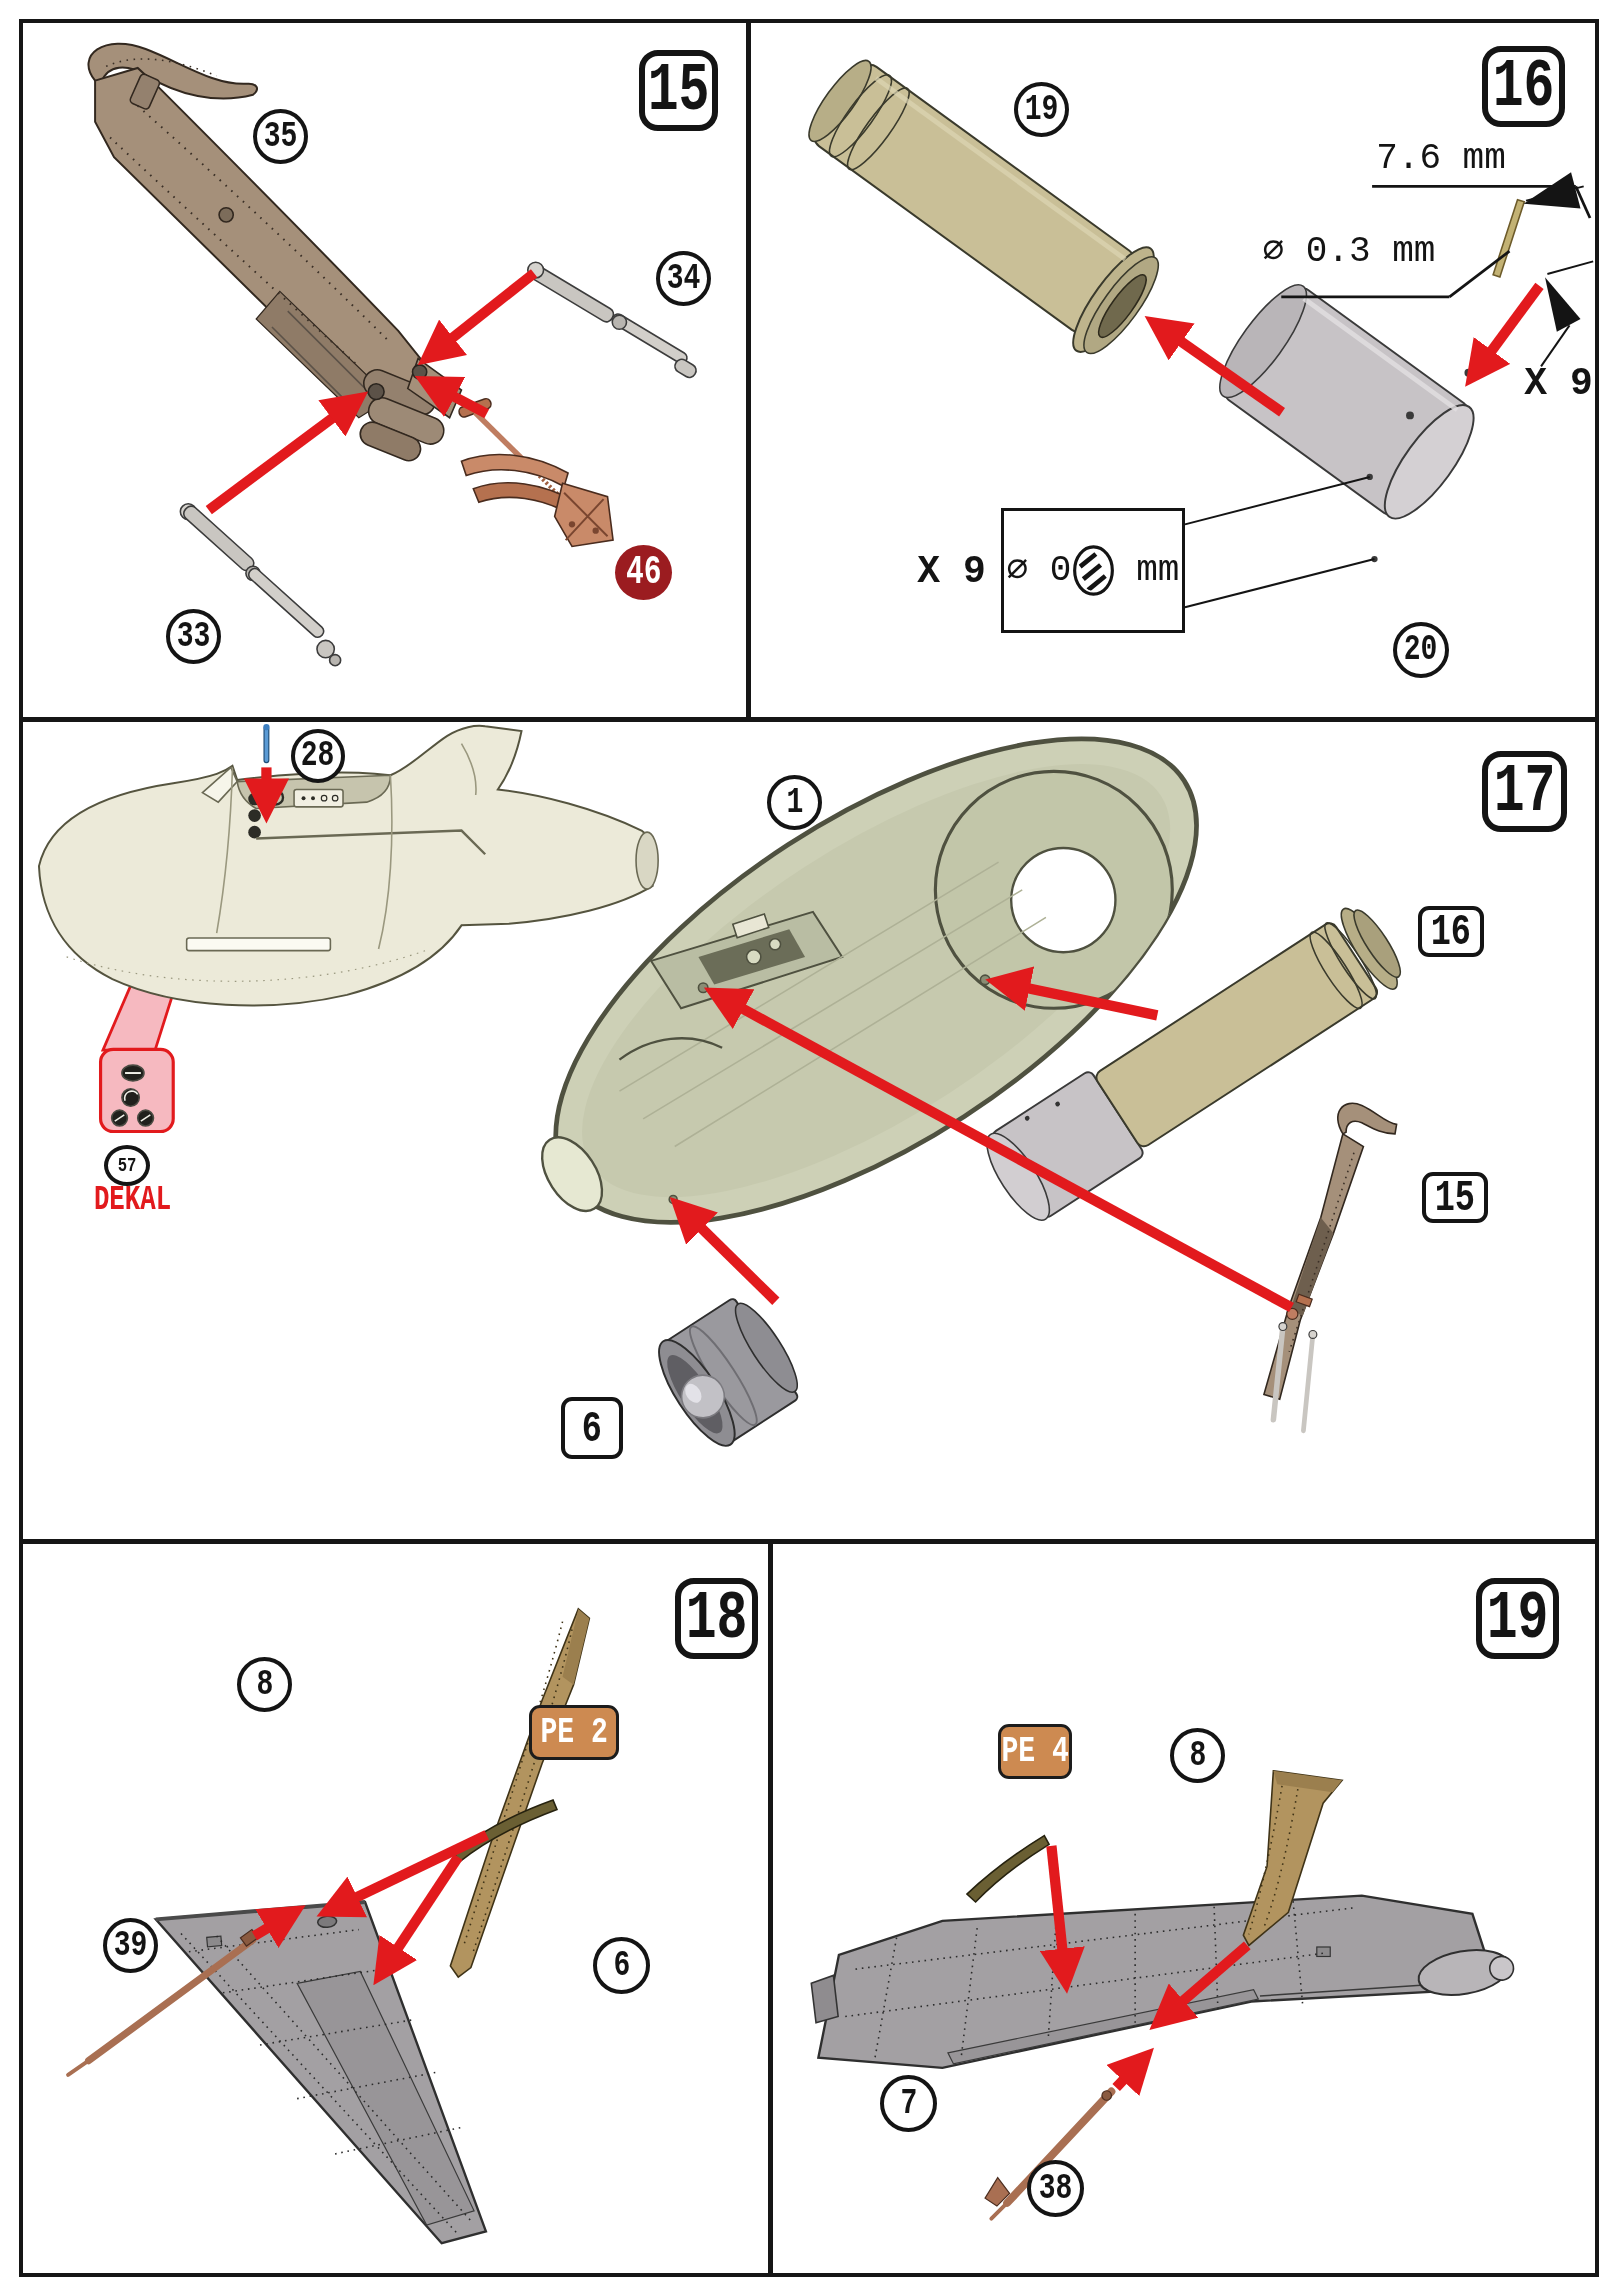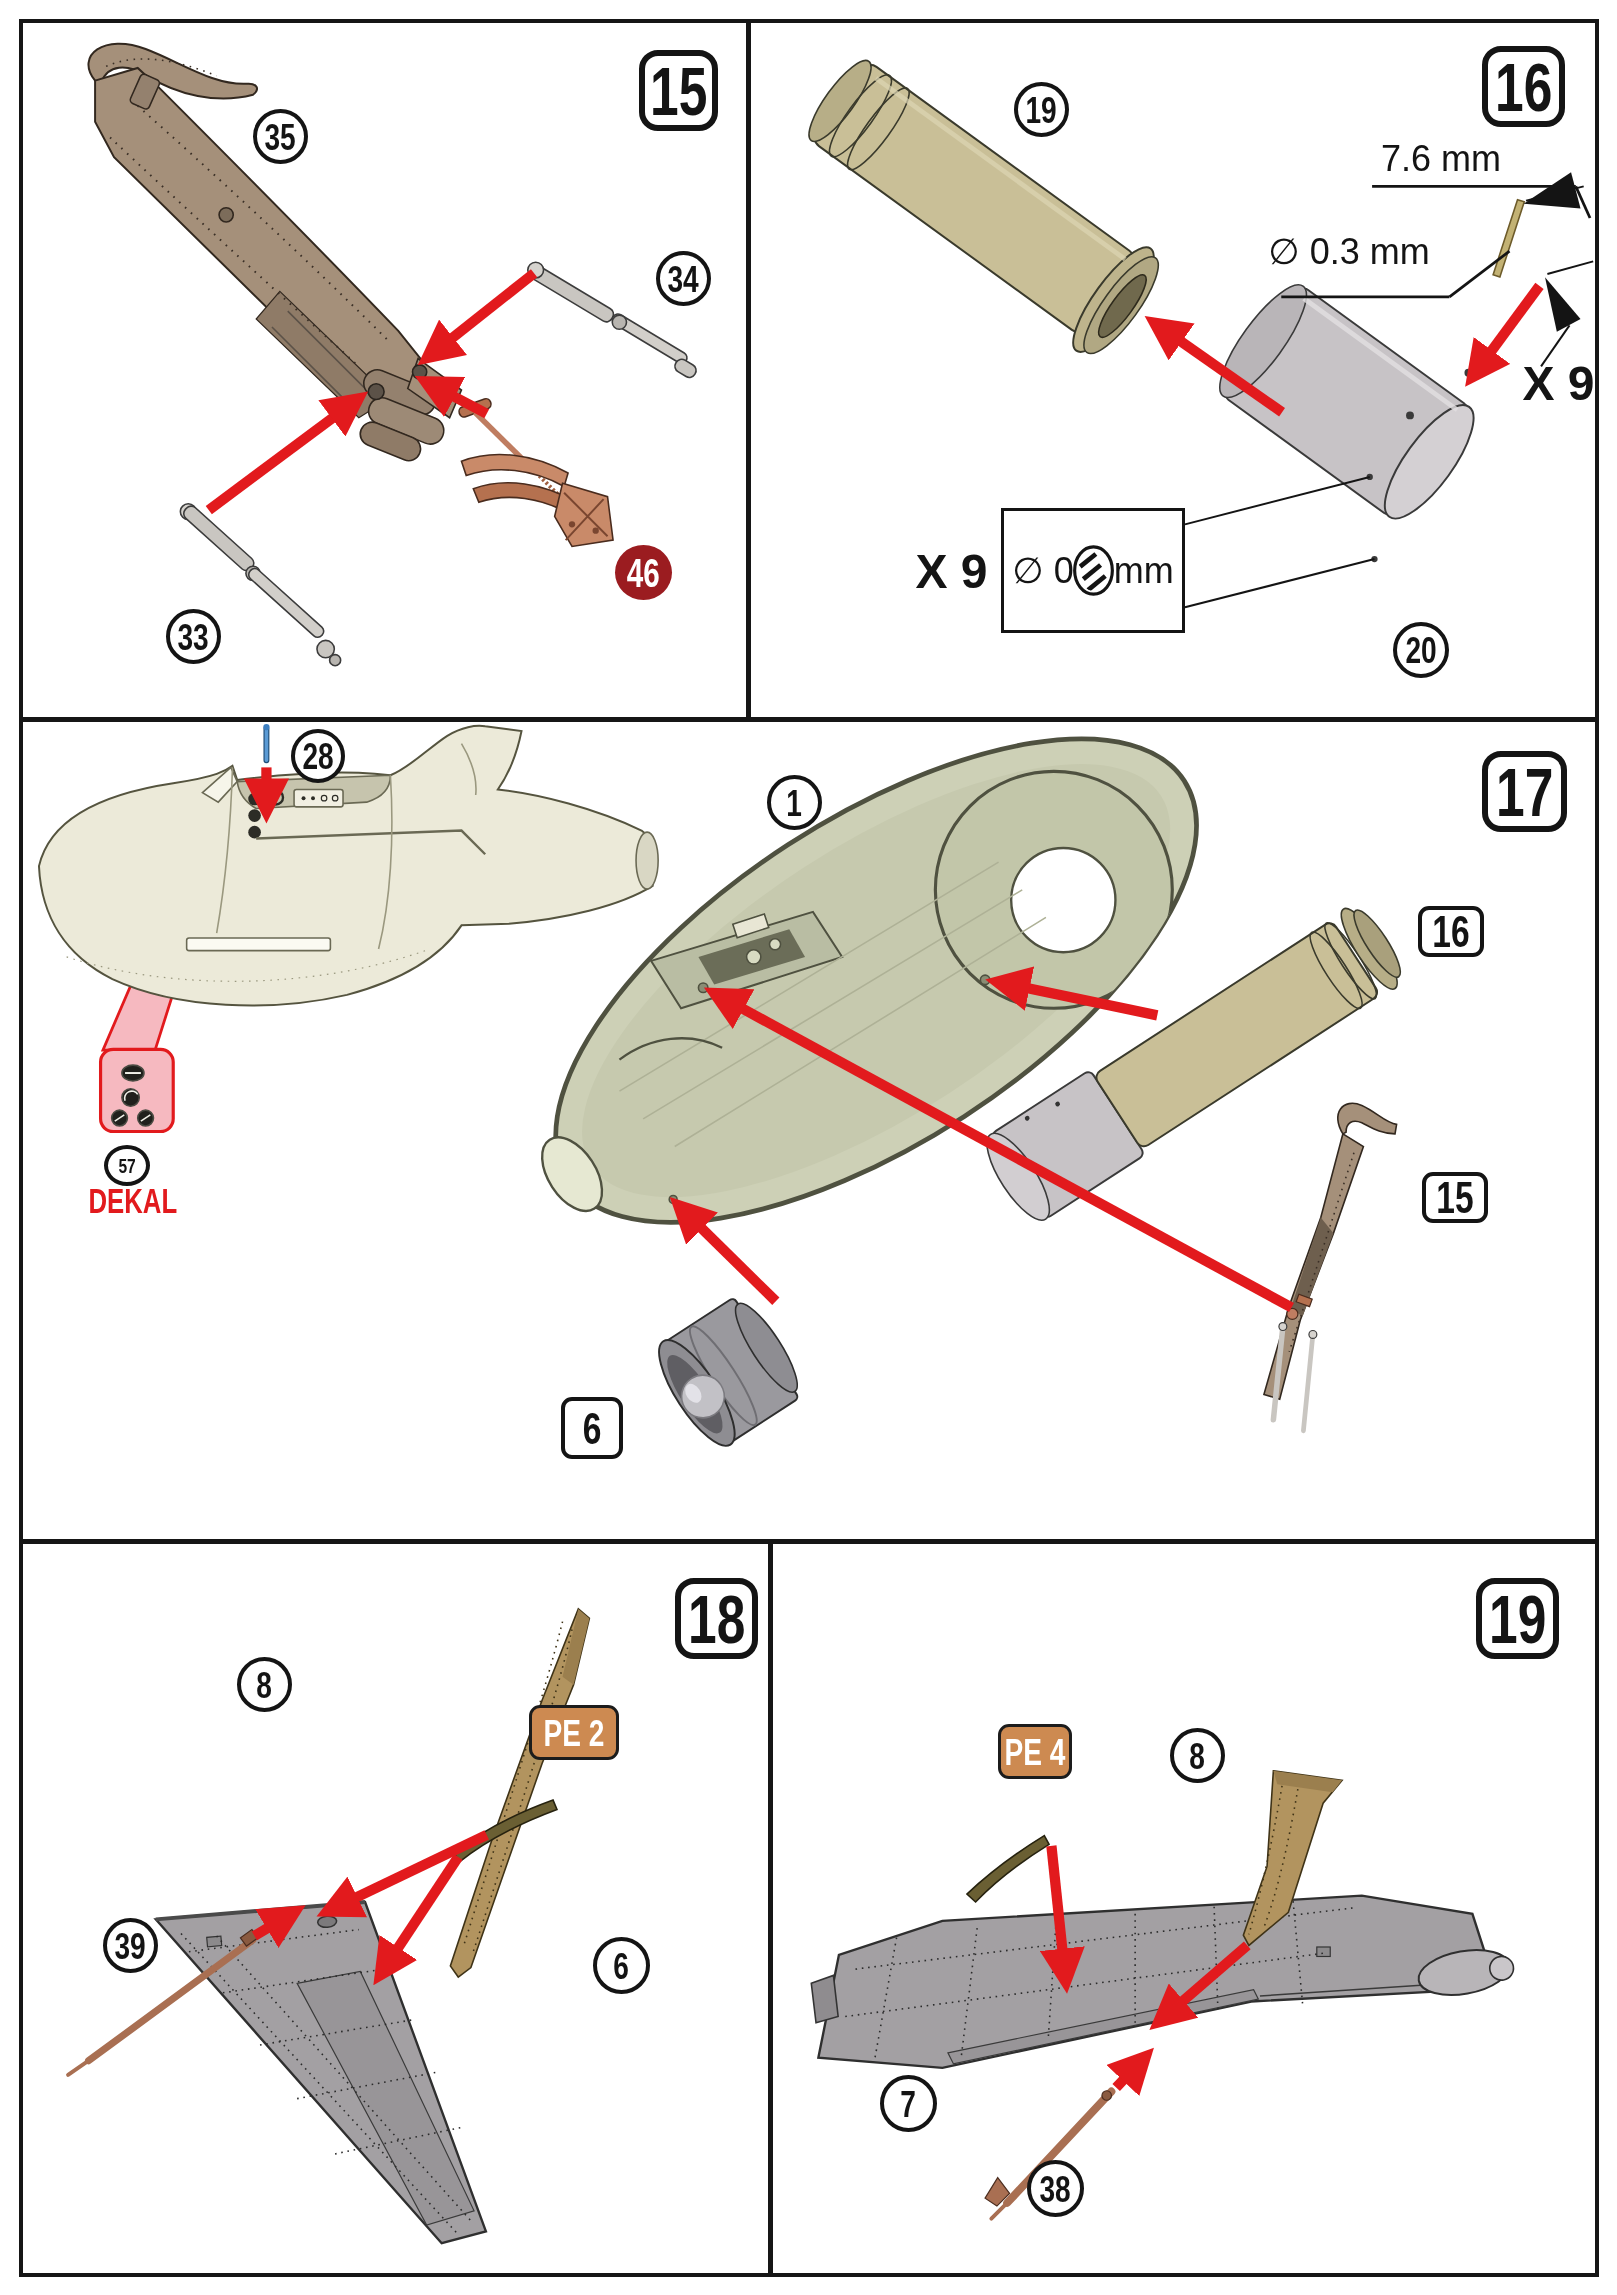--- a/index.html
+++ b/index.html
@@ -1,36 +1,36 @@
 <!DOCTYPE html>
 <html style="font-size:12.6px"><head>
 <meta charset="utf-8">
 <style>
   html,body{margin:0;padding:0;background:#e9e9e9;}
   .stage{position:relative;width:1618px;height:2295px;background:#ffffff;overflow:hidden;
-         font-family:Liberation Sans, sans-serif;color:#141414;}
+         font-family:Liberation Mono, monospace;color:#141414;}
   .frame{position:absolute;left:19px;top:19px;width:1580px;height:2258px;
          border:4.7px solid #161616;box-sizing:border-box;}
   .divider{position:absolute;background:#161616;}
   svg{position:absolute;pointer-events:none;}
   .lbl{position:absolute;display:flex;align-items:center;justify-content:center;
        box-sizing:border-box;line-height:1;}
   .cond{display:inline-block;transform:scaleX(.78) scaleY(1.05);white-space:nowrap;}
   .step-box{background:#fff;border:6.3px solid #141414;border-radius:19px;
             font-weight:bold;font-size:66px;}
   .ref-box{background:#fff;border:4.7px solid #141414;border-radius:11px;
            font-weight:bold;font-size:43px;}
   .part-circle{background:#fff;border:4px solid #141414;border-radius:50%;
                font-weight:bold;font-size:36px;}
   .badge-red{background:#9b1c20;color:#fff;border-radius:50%;
              font-weight:bold;font-size:38px;}
   .pe-badge{background:#cd8a51;color:#fff;border:3.2px solid #1c1c1c;border-radius:11px;
             font-weight:bold;font-size:36px;}
   .dim-text{font-size:36px;font-weight:normal;white-space:nowrap;}
-  .qty-text{font-size:48px;font-weight:bold;white-space:nowrap;}
+  .qty-text{font-size:38px;font-weight:bold;white-space:nowrap;}
   .dekal-text{color:#e21a1d;font-weight:bold;font-size:33px;text-align:center;}
   .callout-box{background:#fff;border:3.2px solid #141414;display:flex;flex-direction:column;
                align-items:center;justify-content:center;gap:3.2px;}
 </style>
 </head>
 <body>
 
 <div class="stage">
   <div class="frame"></div>
   <div class="divider" style="left:746px;top:19px;width:4.7px;height:701px"></div>

